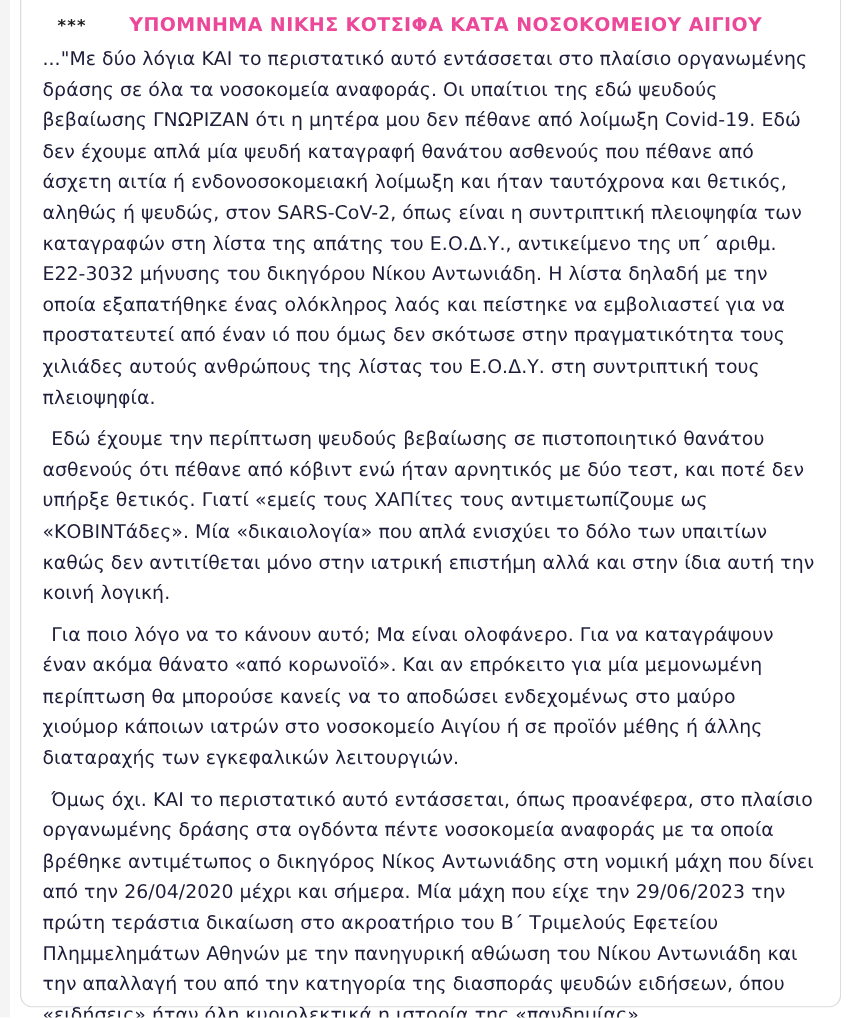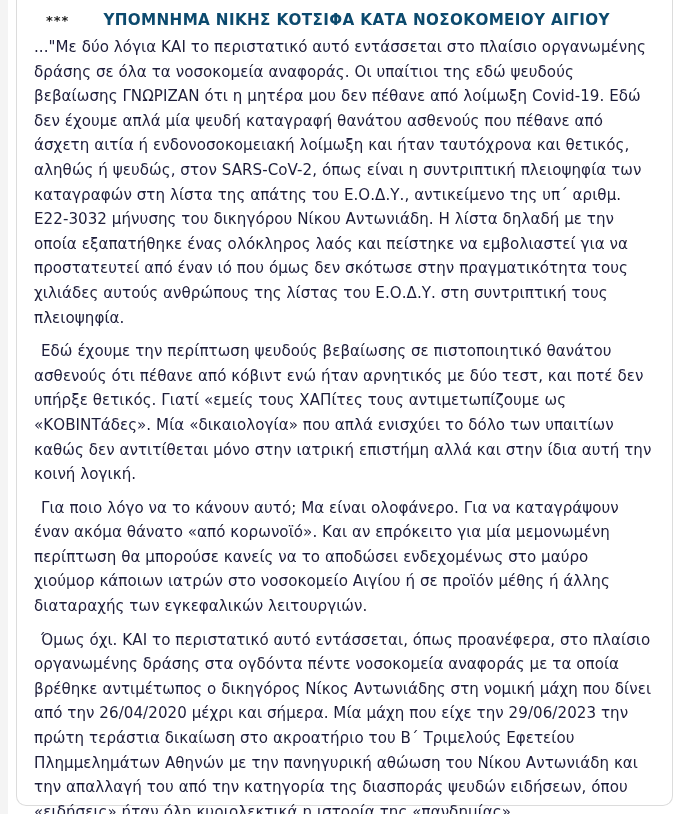--- a/index.html
+++ b/index.html
@@ -69,21 +69,21 @@
     font-size: 13px;
     color: #202020;
     letter-spacing: 1px;
     padding-left: 12px;
   }
   .doc-title {
     font-family: "DejaVu Sans", "Liberation Sans", sans-serif;
     font-weight: 700;
     font-size: 15.2px;
     letter-spacing: 0.35px;
-    color: #0c4a6e;
+    color: #ec4899;
     padding-left: 34px;
   }
 
   
   .body-text {
     color: #1d1d3a;
     font-size: 15.1px;
     line-height: 24.6px;
     letter-spacing: 0.05px;
     font-family: "DejaVu Sans", "Liberation Sans", sans-serif;

